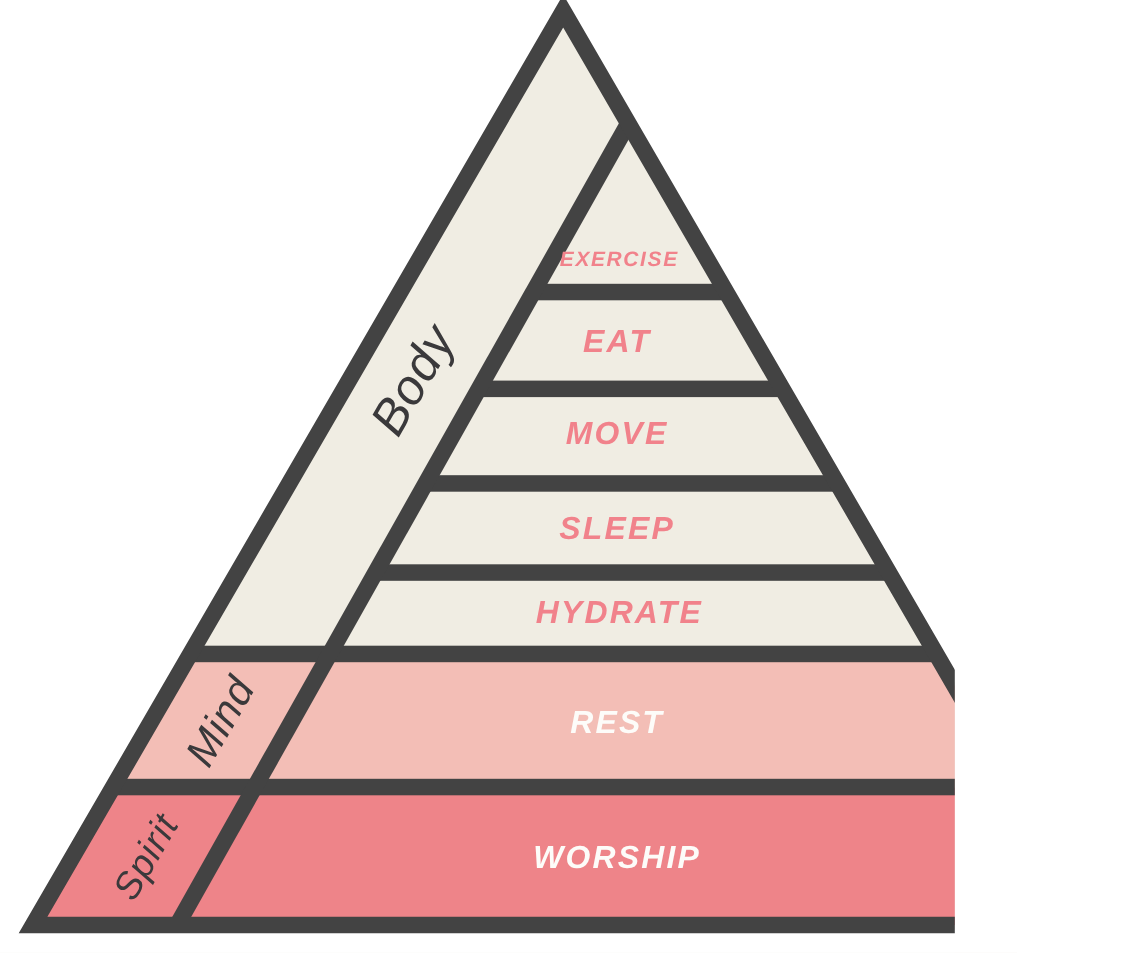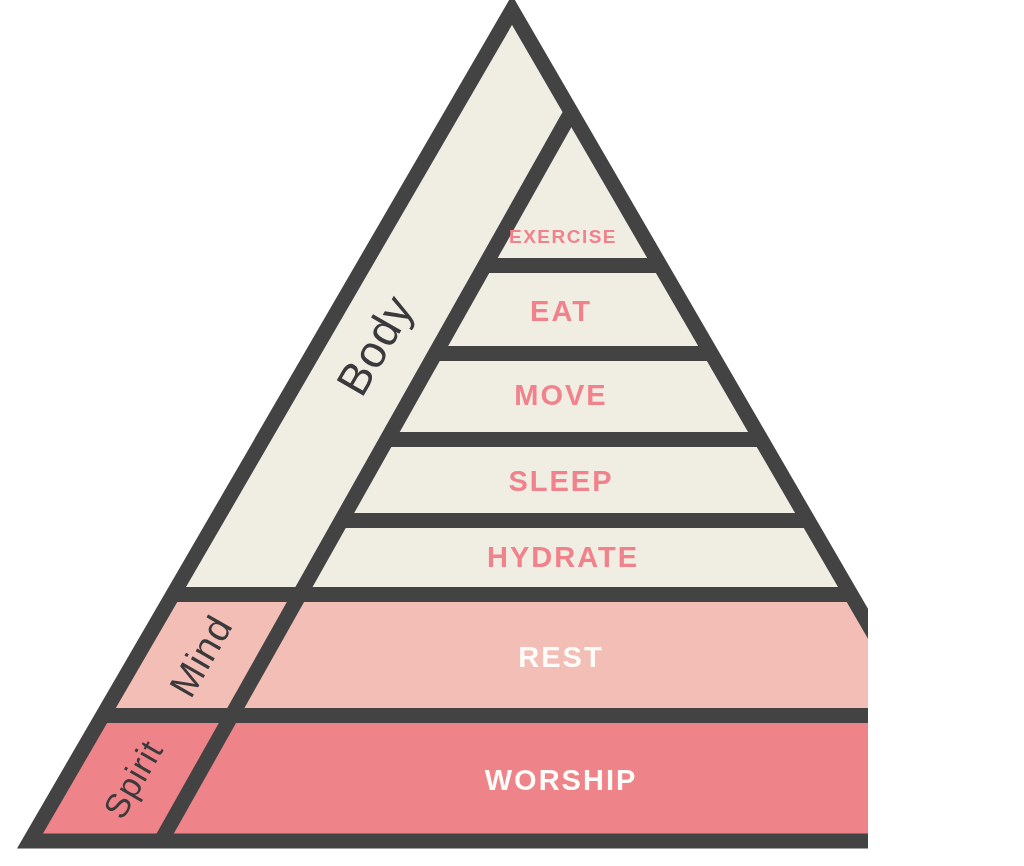--- a/index.html
+++ b/index.html
@@ -6,20 +6,21 @@
     margin: 0;
     padding: 0;
     background: #ffffff;
   }
   .stage {
     position: relative;
     width: 868px;
     height: 866px;
     background: #ffffff;
     overflow: hidden;
+    font-style: italic;
   }
   svg { display: block; }
   text {
     font-family: "Liberation Sans", "DejaVu Sans", sans-serif;
   }
   .lvl {
     font-weight: 600;
     text-anchor: middle;
   }
   .lvl-sm { font-size: 19px; letter-spacing: 1.5px; }

